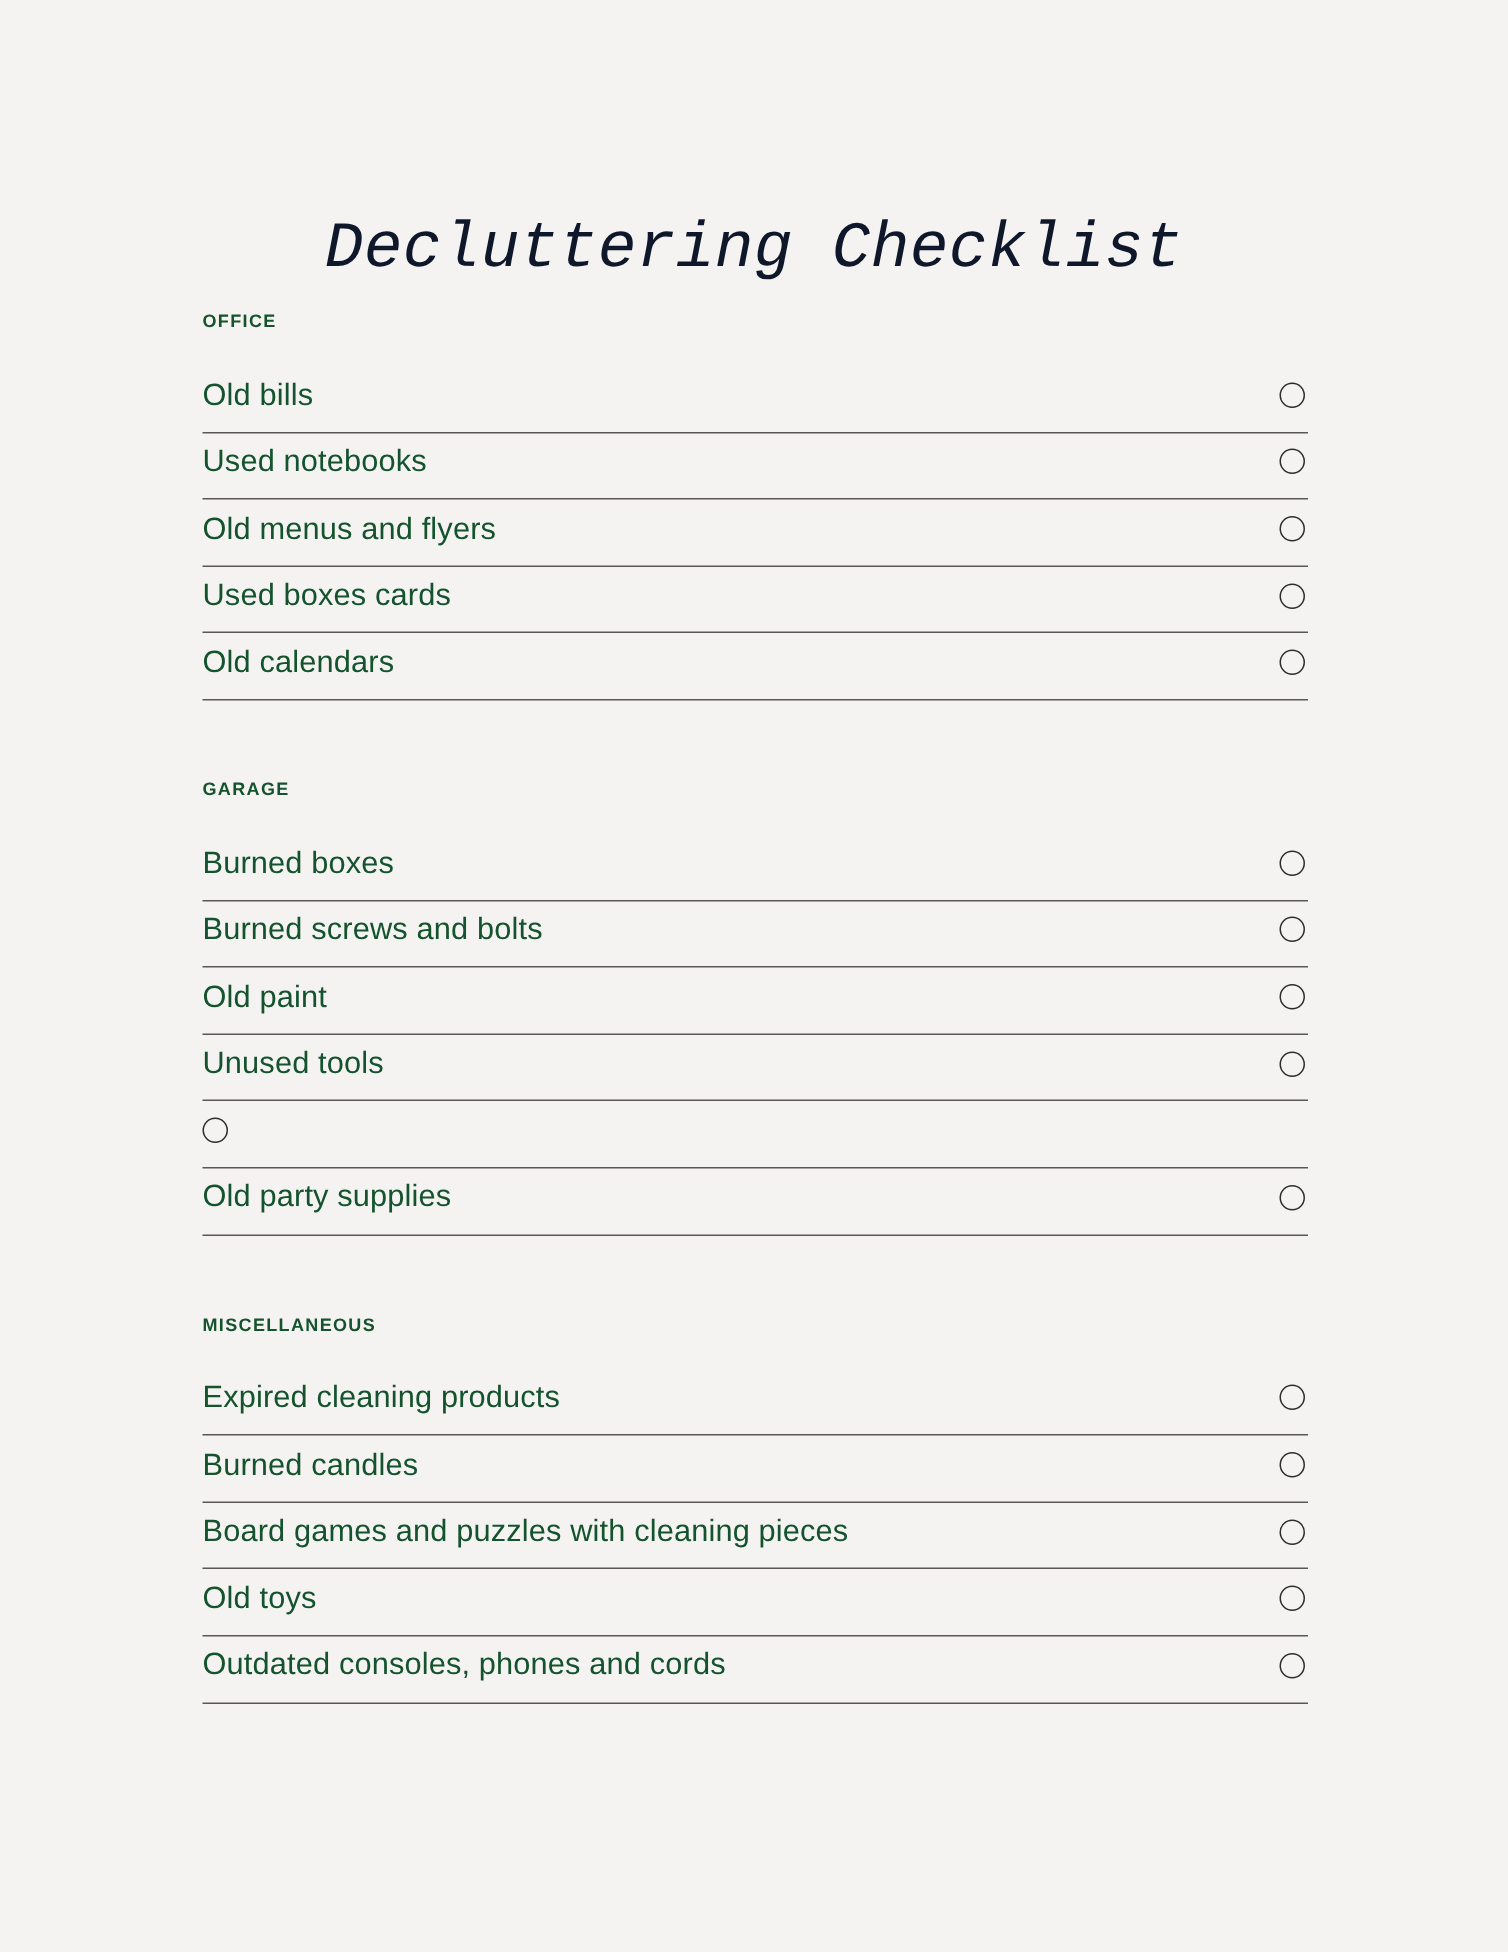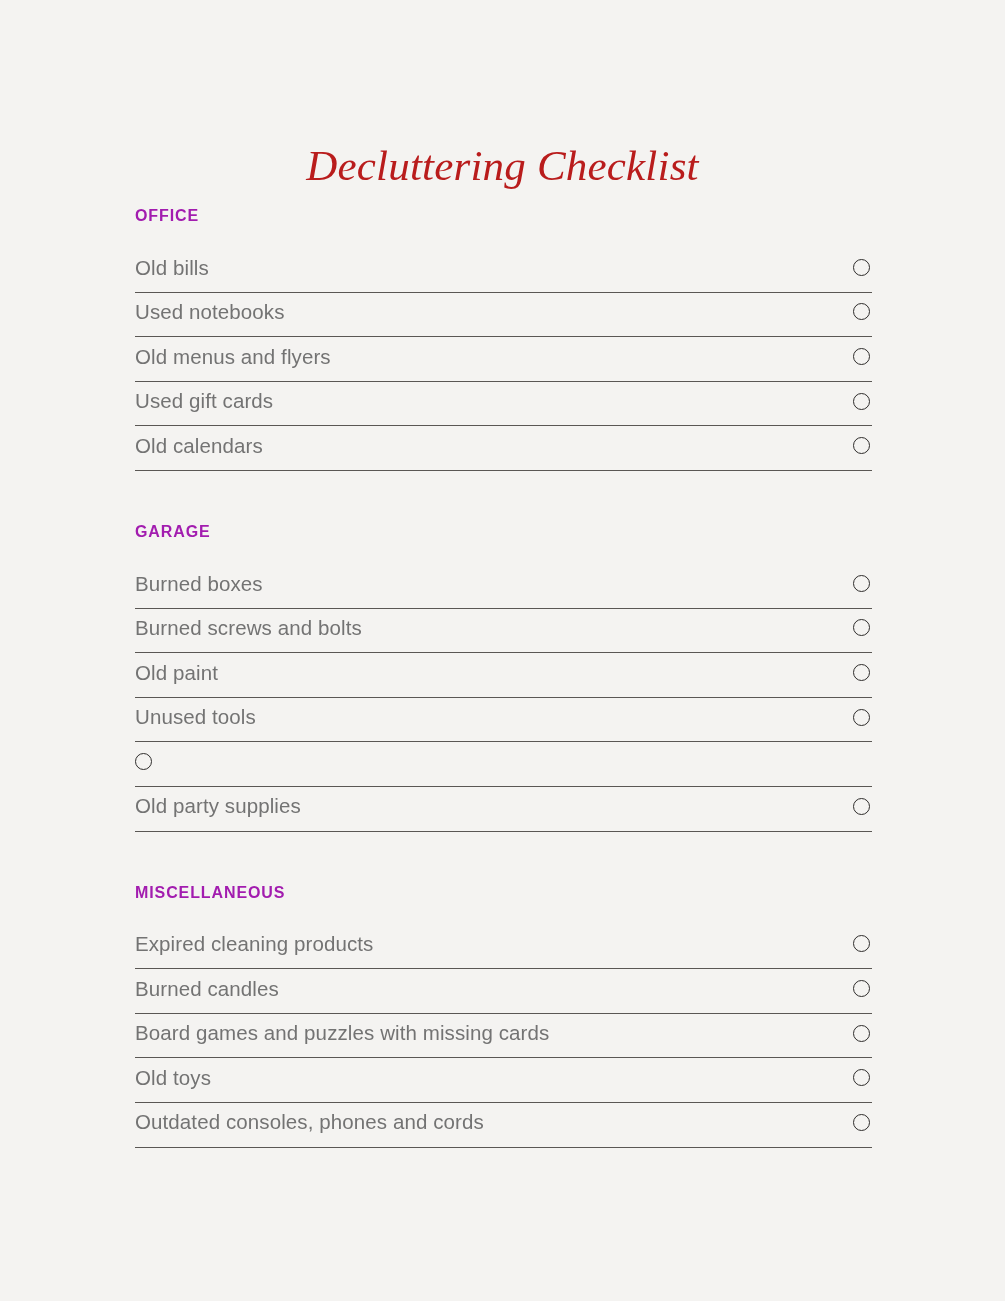--- a/index.html
+++ b/index.html
@@ -16,25 +16,25 @@
   }
 
   .page {
     position: relative;
     width: 1005px;
     height: 1301px;
     box-sizing: border-box;
   }
 
   .title {
-    font-family: Liberation Serif, serif;
+    font-family: Liberation Mono, monospace;
     font-style: italic;
     font-weight: 400;
     font-size: 43px;
-    color: #b91c1c;
+    color: #0f172a;
     text-align: center;
     letter-spacing: 0.2px;
     position: absolute;
     left: 0;
     right: 0;
     top: 113px;
     line-height: 1.1;
   }
 
   .content {
@@ -47,23 +47,23 @@
   .section {
     margin-bottom: 52px;
   }
   .section:last-child {
     margin-bottom: 4px;
   }
 
   .section-header {
     font-family: "Liberation Sans", sans-serif;
     font-weight: bold;
-    font-size: 16px;
+    font-size: 12px;
     letter-spacing: 0.9px;
-    color: #a21caf;
+    color: #14532d;
     text-transform: uppercase;
     margin-bottom: 23px;
   }
 
   .rows {
     display: block;
   }
 
   .row {
     position: relative;
@@ -71,21 +71,21 @@
     border-bottom: 1.4px solid #5a5754;
     display: flex;
     align-items: center;
     justify-content: space-between;
   }
 
   .row-label {
     font-family: "Liberation Sans", sans-serif;
     font-weight: 400;
     font-size: 20.5px;
-    color: #737373;
+    color: #14532d;
     line-height: 1;
     letter-spacing: 0.1px;
     padding-bottom: 4px;
     white-space: nowrap;
   }
 
   .checkbox {
     width: 17px;
     height: 17px;
     border: 1.6px solid #2f2d2c;
@@ -114,21 +114,21 @@
           </div>
           <div class="row">
             <span class="row-label">Used notebooks</span>
             <span class="checkbox"></span>
           </div>
           <div class="row">
             <span class="row-label">Old menus and flyers</span>
             <span class="checkbox"></span>
           </div>
           <div class="row">
-            <span class="row-label">Used gift cards</span>
+            <span class="row-label">Used boxes cards</span>
             <span class="checkbox"></span>
           </div>
           <div class="row">
             <span class="row-label">Old calendars</span>
             <span class="checkbox"></span>
           </div>
         </div>
       </div>
       <div class="section">
         <div class="section-header">GARAGE</div>
@@ -163,21 +163,21 @@
         <div class="rows">
           <div class="row">
             <span class="row-label">Expired cleaning products</span>
             <span class="checkbox"></span>
           </div>
           <div class="row">
             <span class="row-label">Burned candles</span>
             <span class="checkbox"></span>
           </div>
           <div class="row">
-            <span class="row-label">Board games and puzzles with missing cards</span>
+            <span class="row-label">Board games and puzzles with cleaning pieces</span>
             <span class="checkbox"></span>
           </div>
           <div class="row">
             <span class="row-label">Old toys</span>
             <span class="checkbox"></span>
           </div>
           <div class="row">
             <span class="row-label">Outdated consoles, phones and cords</span>
             <span class="checkbox"></span>
           </div>

